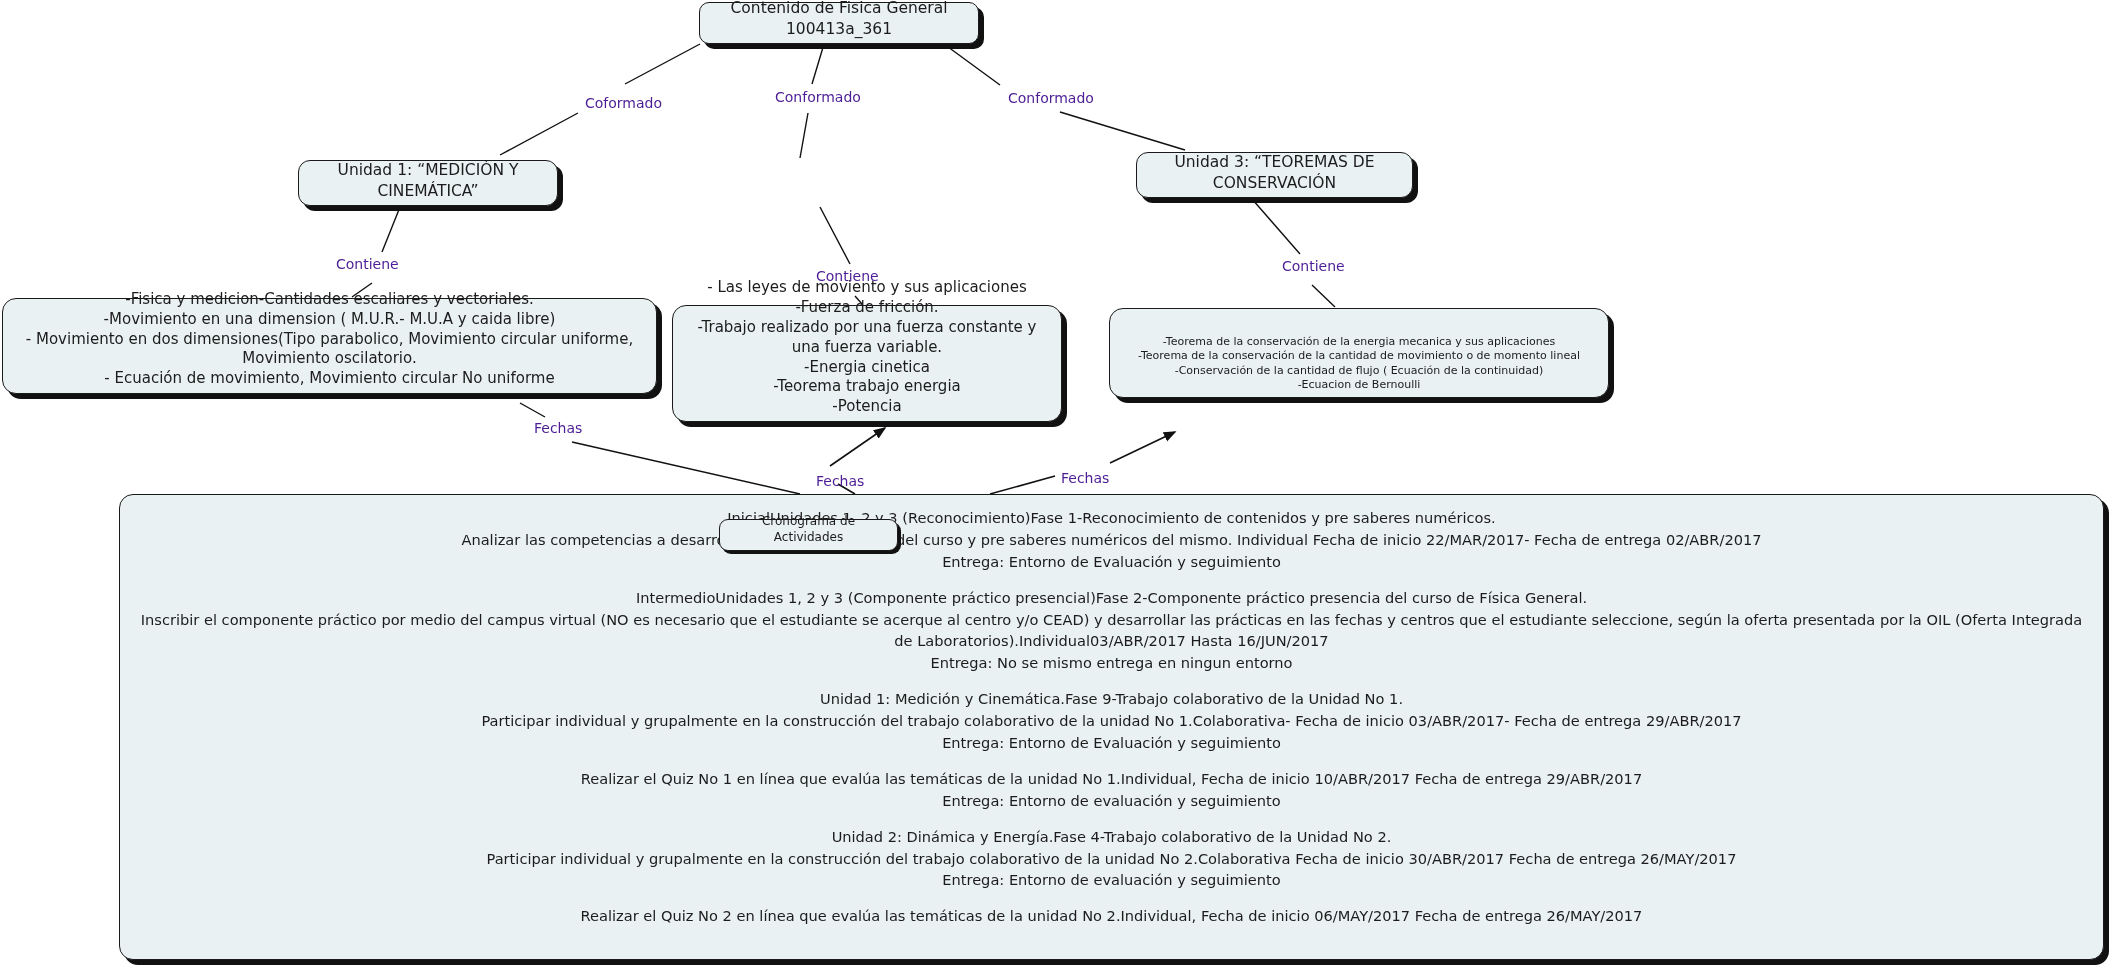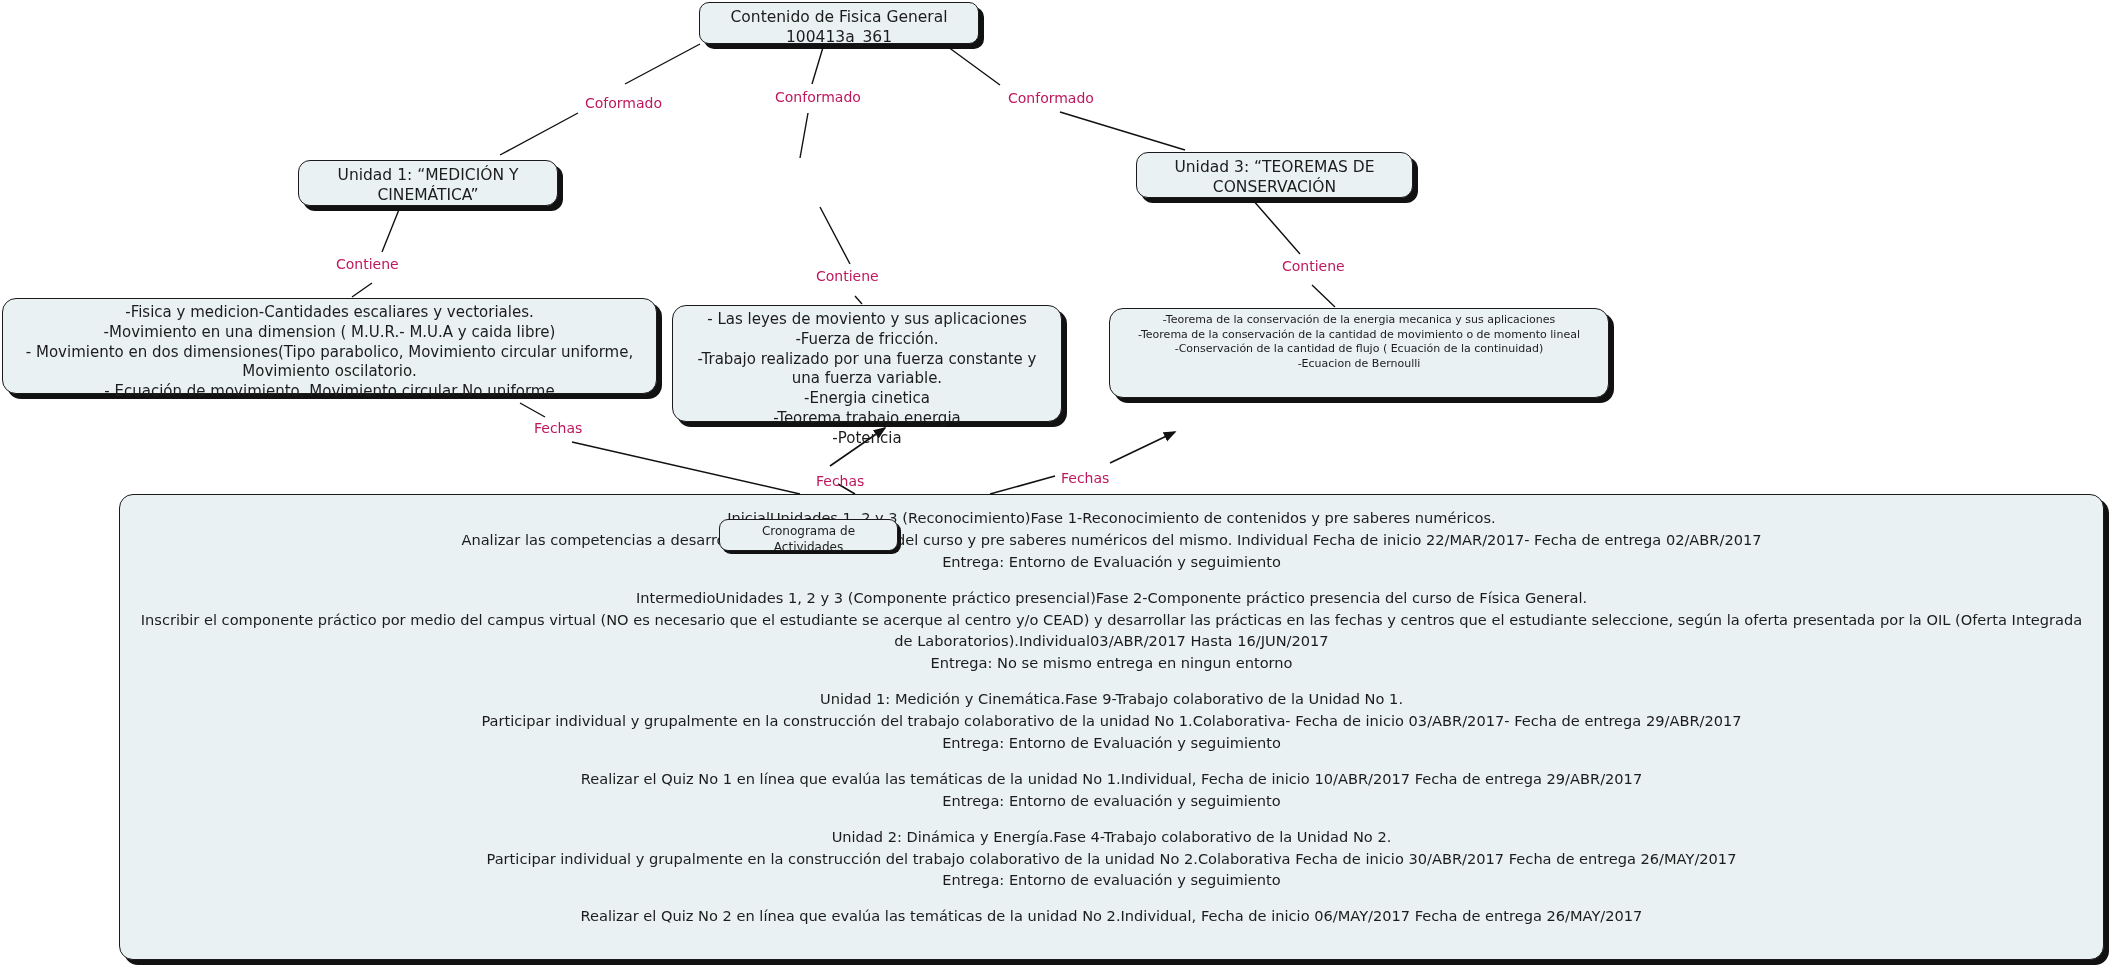--- a/index.html
+++ b/index.html
@@ -26,21 +26,21 @@
     pointer-events: none;
   }
   .node {
     position: absolute;
     background: #eaf1f3;
     border: 1.6px solid #1a1a1a;
     border-radius: 12px;
     box-shadow: 5px 5px 0 0 #111111;
     color: #1c1c1c;
     display: flex;
-    align-items: flex-start;
+    align-items: flex-end;
     justify-content: center;
     text-align: center;
     line-height: 1.32;
     padding: 4px 12px;
     z-index: 3;
   }
   .node-inner { width: 100%; white-space: pre-line; }
 
   
   #node-root {
@@ -87,21 +87,21 @@
     left: 719px; top: 519px; width: 179px; height: 32px;
     font-size: 12px; border-radius: 9px;
     box-shadow: 3px 3px 0 0 #111111;
     z-index: 6;
   }
 
   
   .edge-label {
     position: absolute;
     font-size: 14px;
-    color: #be185d;
+    color: #4c1d95;
     background: transparent;
     white-space: nowrap;
     z-index: 4;
   }
   #lbl-conf1 { left: 585px; top: 95px; }
   #lbl-conf2 { left: 775px; top: 89px; }
   #lbl-conf3 { left: 1008px; top: 90px; }
   #lbl-cont1 { left: 336px; top: 256px; }
   #lbl-cont2 { left: 816px; top: 268px; }
   #lbl-cont3 { left: 1282px; top: 258px; }

